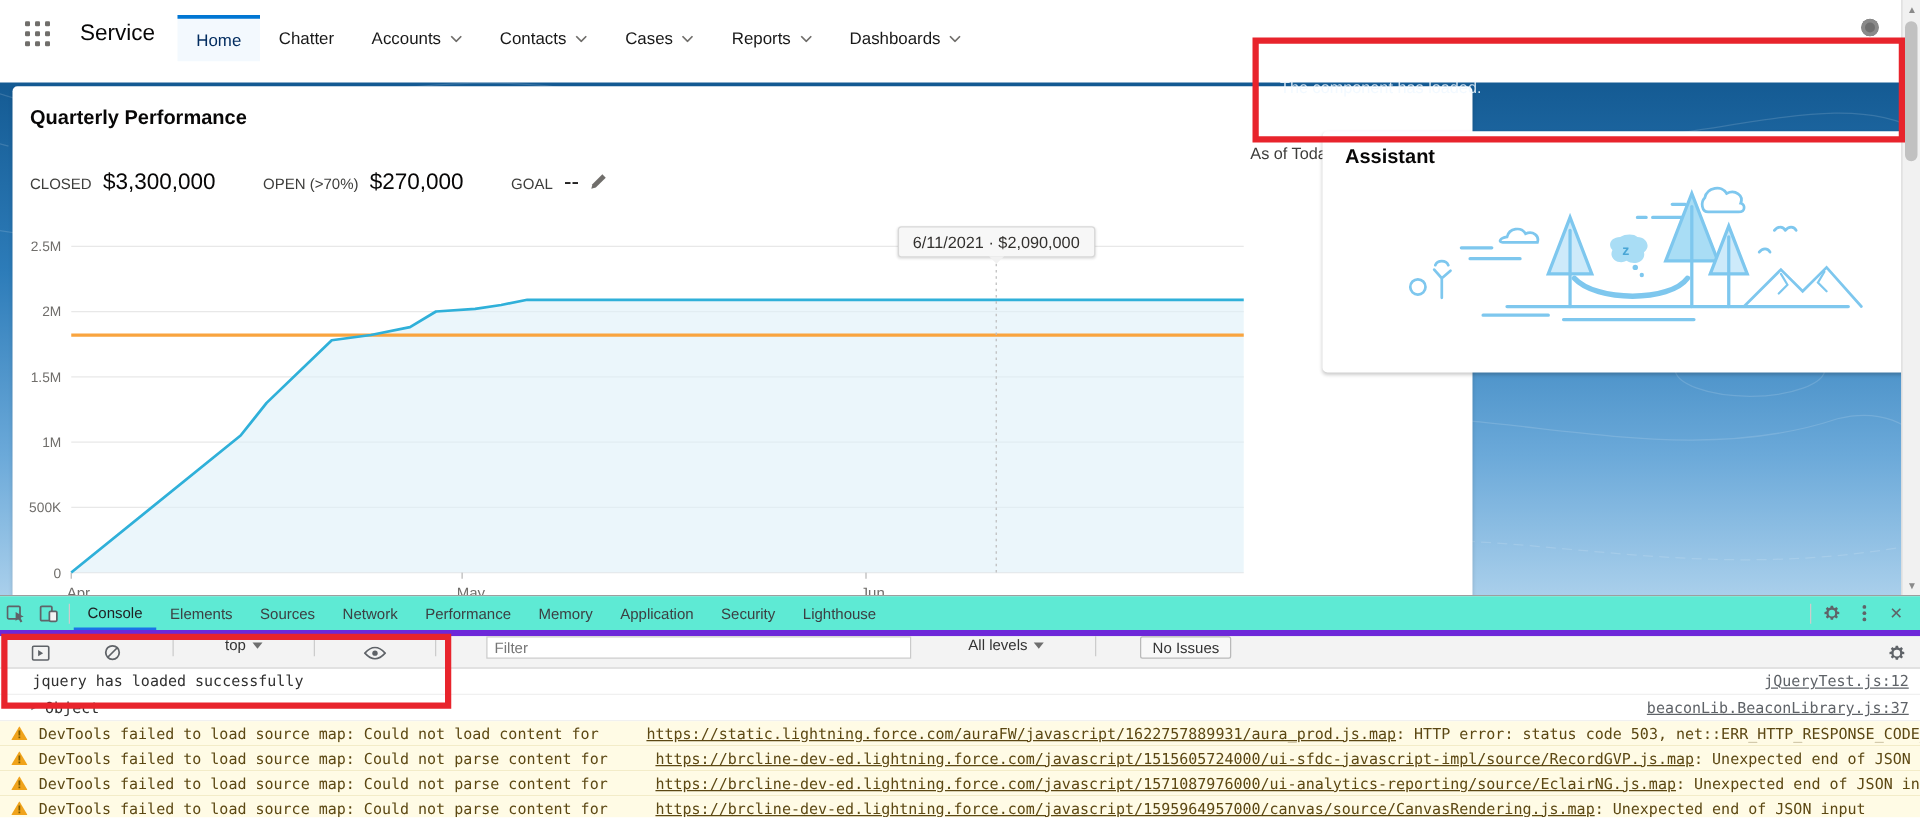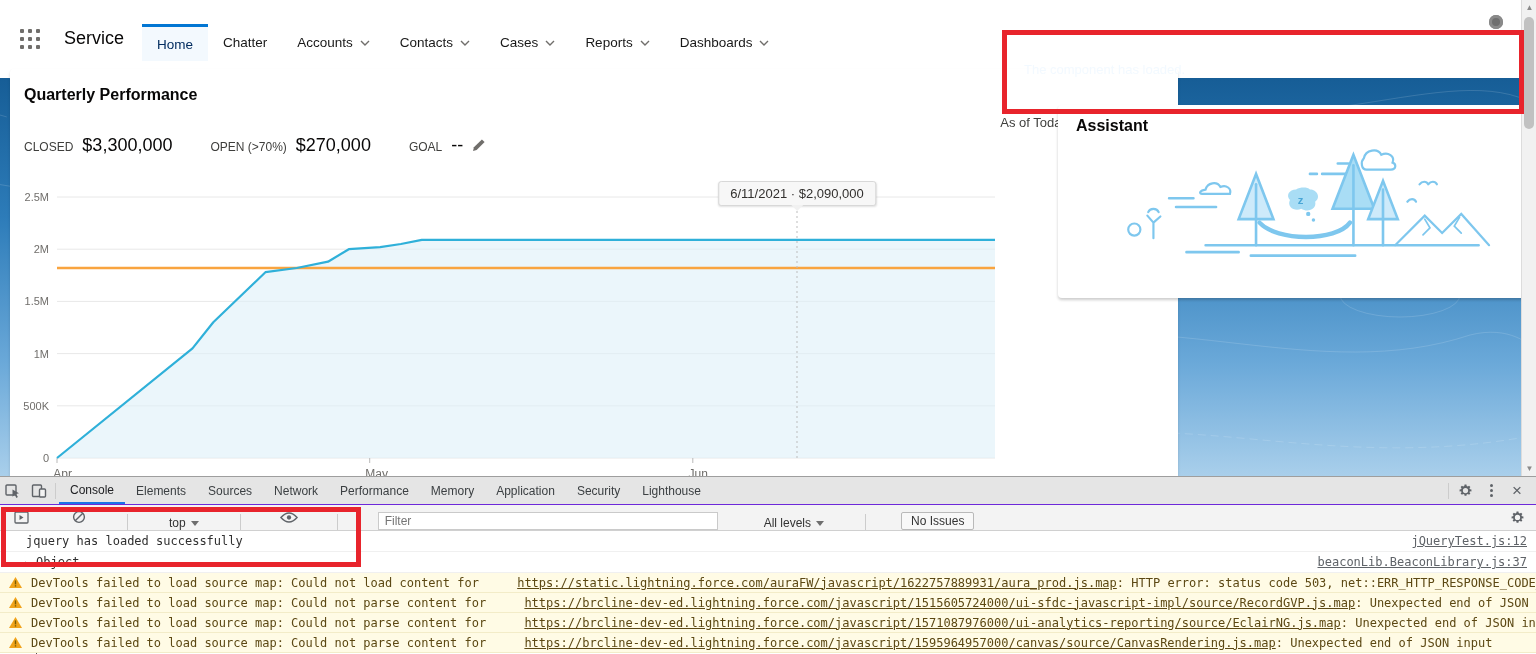--- a/index.html
+++ b/index.html
@@ -1,21 +1,21 @@
 <!DOCTYPE html>
 <html><head>
 <meta charset="utf-8">
 <style>
   html,body{margin:0;padding:0;background:#fff;width:1536px;height:654px;overflow:hidden;
     font-family:"Liberation Sans",sans-serif;}
   #stage{position:relative;width:1536px;height:654px;background:#fff;overflow:hidden;}
   .abs{position:absolute;}
 
   
-  .topnav{left:0;top:16px;width:1536px;height:62px;background:#fff;z-index:5;}
+  .topnav{left:0;top:4px;width:1536px;height:62px;background:#fff;z-index:5;}
   .waffle{left:20px;top:13px;width:22px;height:22px;display:grid;grid-template-columns:repeat(3,6px);
     grid-template-rows:repeat(3,6px);gap:2px;cursor:pointer;}
   .waffle span{width:4px;height:4px;background:#706e6b;border-radius:1px;}
   .appname{left:64px;top:12px;font-size:18px;color:#080707;}
   .tabs{left:142px;top:8px;height:37px;display:flex;align-items:stretch;}
   .tab{display:flex;align-items:center;padding:0 15px;font-size:13.5px;color:#181818;cursor:pointer;position:relative;}
   .tab.active{background:#f3f9fe;border-top:3px solid #0176d3;color:#032d60;}
   .chev{width:10px;height:6px;margin-left:7px;display:inline-block;}
   .chev svg{display:block;}
 
@@ -67,31 +67,31 @@
   .scroll-arrow{position:absolute;left:0;width:15px;height:15px;color:#8a8a8a;font-size:8px;text-align:center;line-height:15px;}
 
   
   .annot{border:5px solid #e8242c;z-index:50;pointer-events:none;}
   .annot1{left:1002px;top:30px;width:512px;height:74px;}
   .annot2{left:1px;top:507px;width:350px;height:50px;}
 
   
   .devtools{left:0;top:476px;width:1536px;height:178px;background:#fff;border-top:1px solid #9e9e9e;z-index:10;
     font-size:12px;color:#333;}
-  .dt-tabbar{display:flex;align-items:center;height:27px;background:#e5e5e5;border-bottom:1px solid #6d28d9;}
+  .dt-tabbar{display:flex;align-items:center;height:27px;background:#5eead4;border-bottom:5px solid #6d28d9;}
   .dt-icon{width:26px;height:26px;display:flex;align-items:center;justify-content:center;cursor:pointer;}
   .dt-sep{width:1px;height:16px;background:#ccc;margin:0 3px;}
   .dt-tab{padding:0 11px;height:26px;display:flex;align-items:center;color:#3c4043;cursor:pointer;}
   .dt-tab.active{color:#202124;border-bottom:2px solid #1a73e8;height:25px;}
   .dt-right{margin-left:auto;display:flex;align-items:center;padding-right:6px;}
   .kebab{display:flex;flex-direction:column;gap:2px;align-items:center;}
   .kebab i{width:3px;height:3px;border-radius:50%;background:#5f6368;}
   .dt-close{font-size:17px;color:#5f6368;line-height:1;}
 
-  .dt-toolbar{display:flex;align-items:flex-end;height:25px;background:#f3f3f3;border-bottom:1px solid #d0d0d0;padding-left:8px;gap:32px;}
+  .dt-toolbar{display:flex;align-items:flex-start;height:25px;background:#f3f3f3;border-bottom:1px solid #d0d0d0;padding-left:19px;gap:32px;}
   .ddl{display:flex;align-items:center;color:#333;margin:0 6px;cursor:pointer;}
   .ddl .dcaret{width:0;height:0;border-left:4px solid transparent;border-right:4px solid transparent;
     border-top:5px solid #6e6e6e;margin-left:5px;}
   .filter-input{width:326px;height:16px;border:1px solid #cacaca;background:#fff;font-size:12px;
     padding:0 6px;margin-left:5px;color:#333;outline:none;}
   .no-issues{border:1px solid #b9b9b9;border-radius:2px;background:#f8f8f8;padding:1px 9px;color:#333;cursor:pointer;}
 
   .cmsgs{font-family:"DejaVu Sans Mono","Liberation Mono",monospace;font-size:12px;}
   .crow{display:flex;align-items:center;white-space:nowrap;overflow:hidden;}
   .crow.log{height:20px;border-bottom:1px solid #f0f0f0;background:#fff;color:#303030;}

